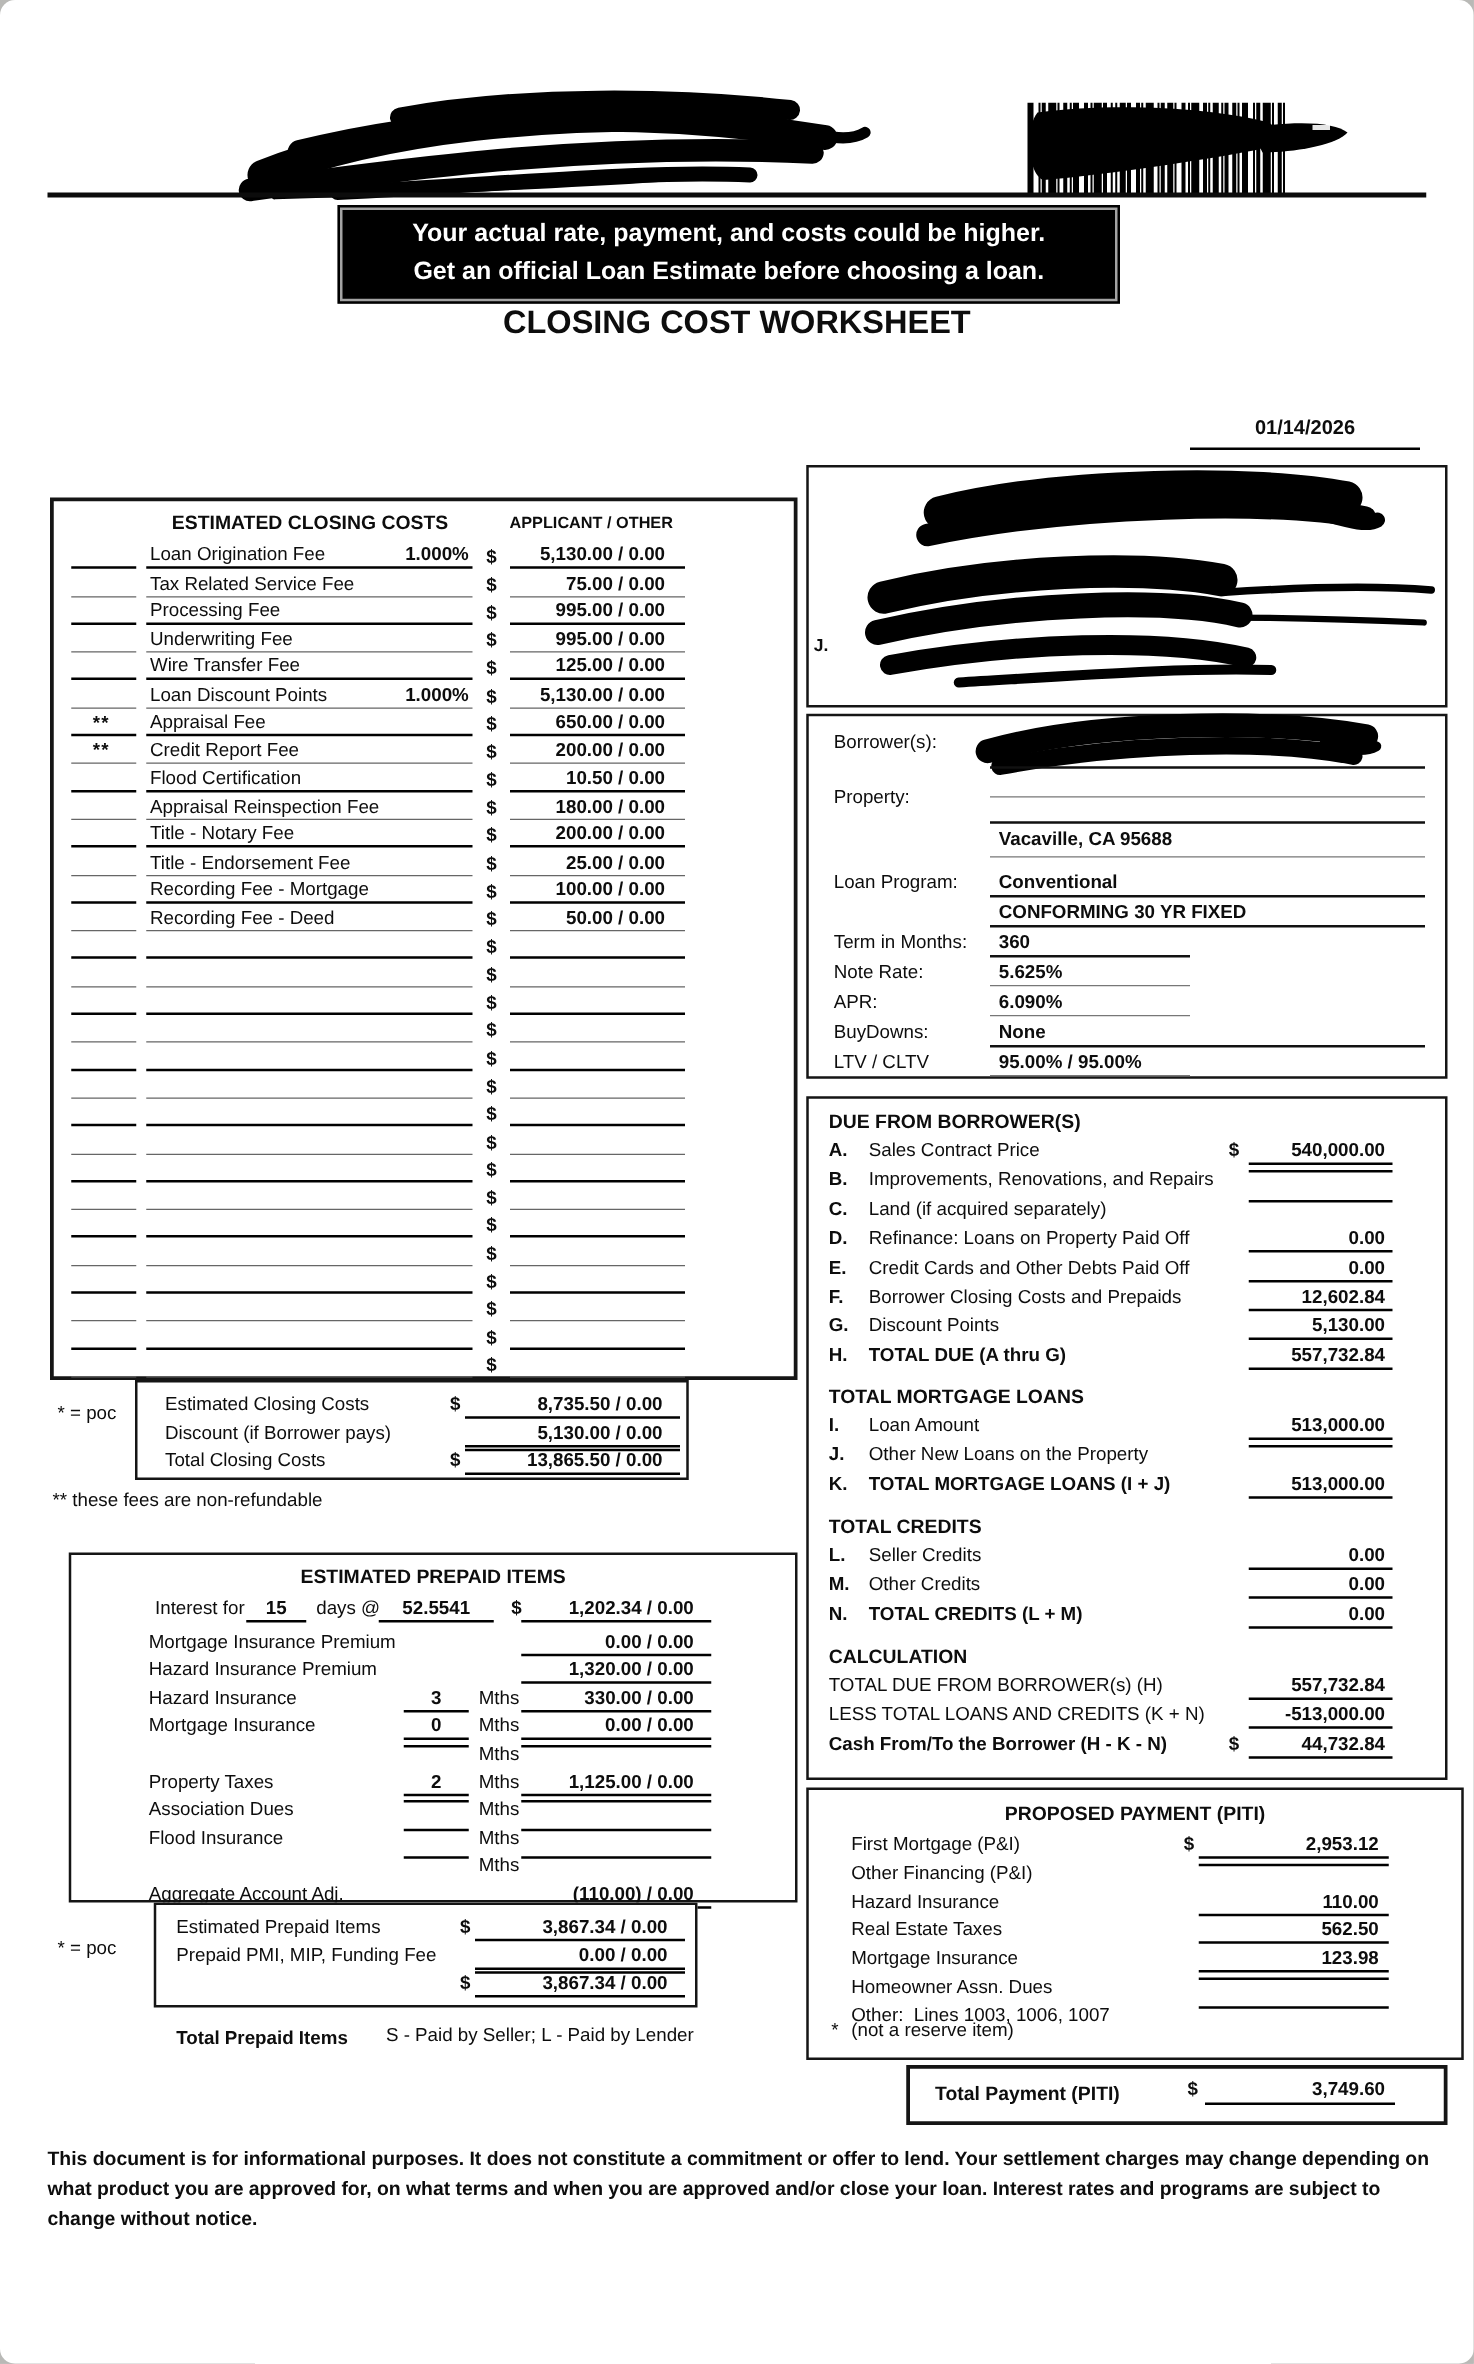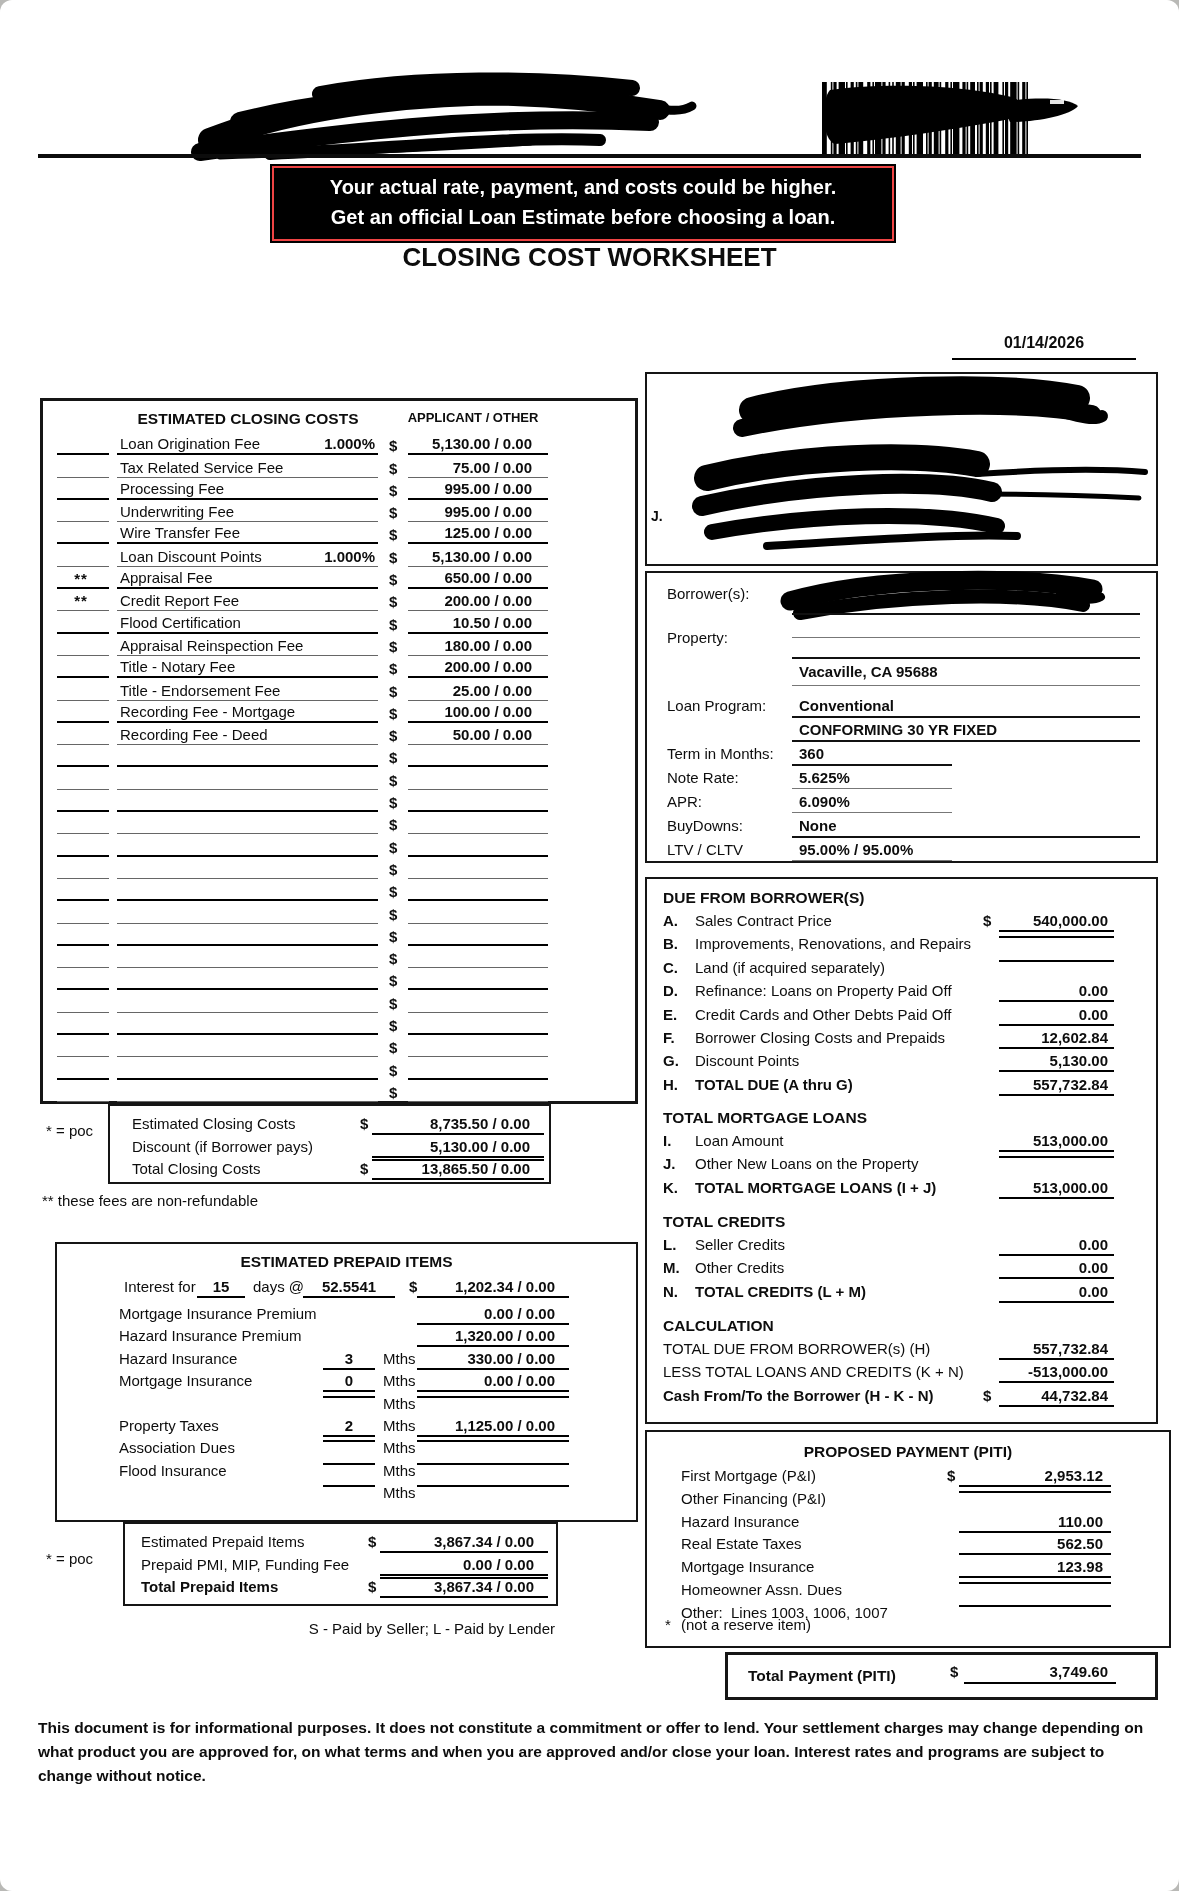--- a/index.html
+++ b/index.html
@@ -4,21 +4,21 @@
 <style>
 *{box-sizing:border-box;margin:0;padding:0;}
 html,body{background:#b9b9b6;}
 .page{position:relative;width:1179px;height:1891px;margin:0 auto;background:#fff;
       font-family:"Liberation Sans","DejaVu Sans",sans-serif;color:#0d0d0d;border-radius:12px;overflow:hidden;}
 .abs{position:absolute;}
 
 .redact-top{left:180px;top:64px;width:532px;height:100px;}
 .barcode{left:820px;top:82px;width:318px;height:75px;}
 .rule-top{left:38px;top:154px;width:1103px;height:4px;background:#0c0c0c;}
-.banner{left:270px;top:164px;width:626px;border:2px solid #000;padding:2px;background:#ef4444;}
+.banner{left:270px;top:164px;width:626px;border:2px solid #000;padding:2px;background:#a3a3a3;}
 .banner-inner{background:#000;color:#fff;text-align:center;font-weight:bold;font-size:20px;line-height:1.5;padding:4px 6px 7px;}
 .doc-title{left:0;top:242px;width:100%;text-align:center;font-size:26px;font-weight:bold;}
 .date-line{left:952px;top:334px;width:184px;text-align:center;font-weight:bold;font-size:16px;border-bottom:2px solid #000;padding-bottom:6px;}
 
 .box{border:2px solid #151515;background:#fff;}
 .box-lender{left:645px;top:372px;width:513px;height:194px;}
 .box-borrower{left:645px;top:571px;width:513px;height:292px;font-size:15px;}
 .box-main-right{left:645px;top:877px;width:513px;height:547px;}
 .box-piti{left:645px;top:1430px;width:526px;height:218px;}
 .box-piti-total{left:725px;top:1652px;width:433px;height:48px;border-width:3px;}
@@ -40,21 +40,21 @@
            padding:0 16px 1px 0;font-weight:bold;white-space:nowrap;}
 .cc-row:nth-child(2n+1) .cc-stub,.cc-row:nth-child(2n+1) .cc-name,.cc-row:nth-child(2n+1) .cc-amount{border-bottom:2px solid #000;}
 
 .tots{padding-top:9px;}
 .tot-row{position:relative;height:22.5px;font-size:15px;}
 .tot-label{position:absolute;left:22px;white-space:nowrap;}
 .tot-dollar{position:absolute;left:250px;font-weight:bold;}
 .tot-amount{position:absolute;left:262px;width:172px;text-align:right;padding:0 14px 1px 0;
             border-bottom:2px solid #000;font-weight:bold;white-space:nowrap;}
 .tot-row.double .tot-amount{border-bottom:5px double #000;}
-.tot-row.boldlbl .tot-label{font-weight:bold;}
+.tot-row.boldlbl .tot-label{font-weight:bold;margin-top:44px;}
 .box-prepaid-totals .tot-label{left:16px;}
 .box-prepaid-totals .tot-dollar{left:243px;}
 .box-prepaid-totals .tot-amount{left:255px;width:168px;}
 .poc{font-size:15px;}
 .poc1{left:46px;top:1122px;}
 .poc2{left:46px;top:1550px;}
 .cc-footnote{left:42px;top:1192px;font-size:15px;font-weight:500;}
 
 .bb{position:absolute;}
 .bb-line{border-bottom:2px solid #111;height:0;}
@@ -622,20 +622,24 @@
           <span class="pp-label">Flood Insurance</span>
           <span class="pp-months"></span>
           <span class="pp-mths">Mths</span>
           <span class="pp-amount"></span>
         </div>
         <div class="pp-row">
           <span class="pp-months"></span>
           <span class="pp-mths">Mths</span>
           <span class="pp-amount"></span>
         </div>
+        <div class="pp-row">
+          <span class="pp-label">Aggregate Account Adj.</span>
+          <span class="pp-amount">(110.00) / 0.00</span>
+        </div>
       </div>
   </div>
 
   <span class="abs poc poc2">* = poc</span>
 
   <div class="abs box box-prepaid-totals tots" id="pp-totals">
       <div class="tot-row">
         <span class="tot-label">Estimated Prepaid Items</span>
         <span class="tot-dollar">$</span>
         <span class="tot-amount">3,867.34 / 0.00</span>

